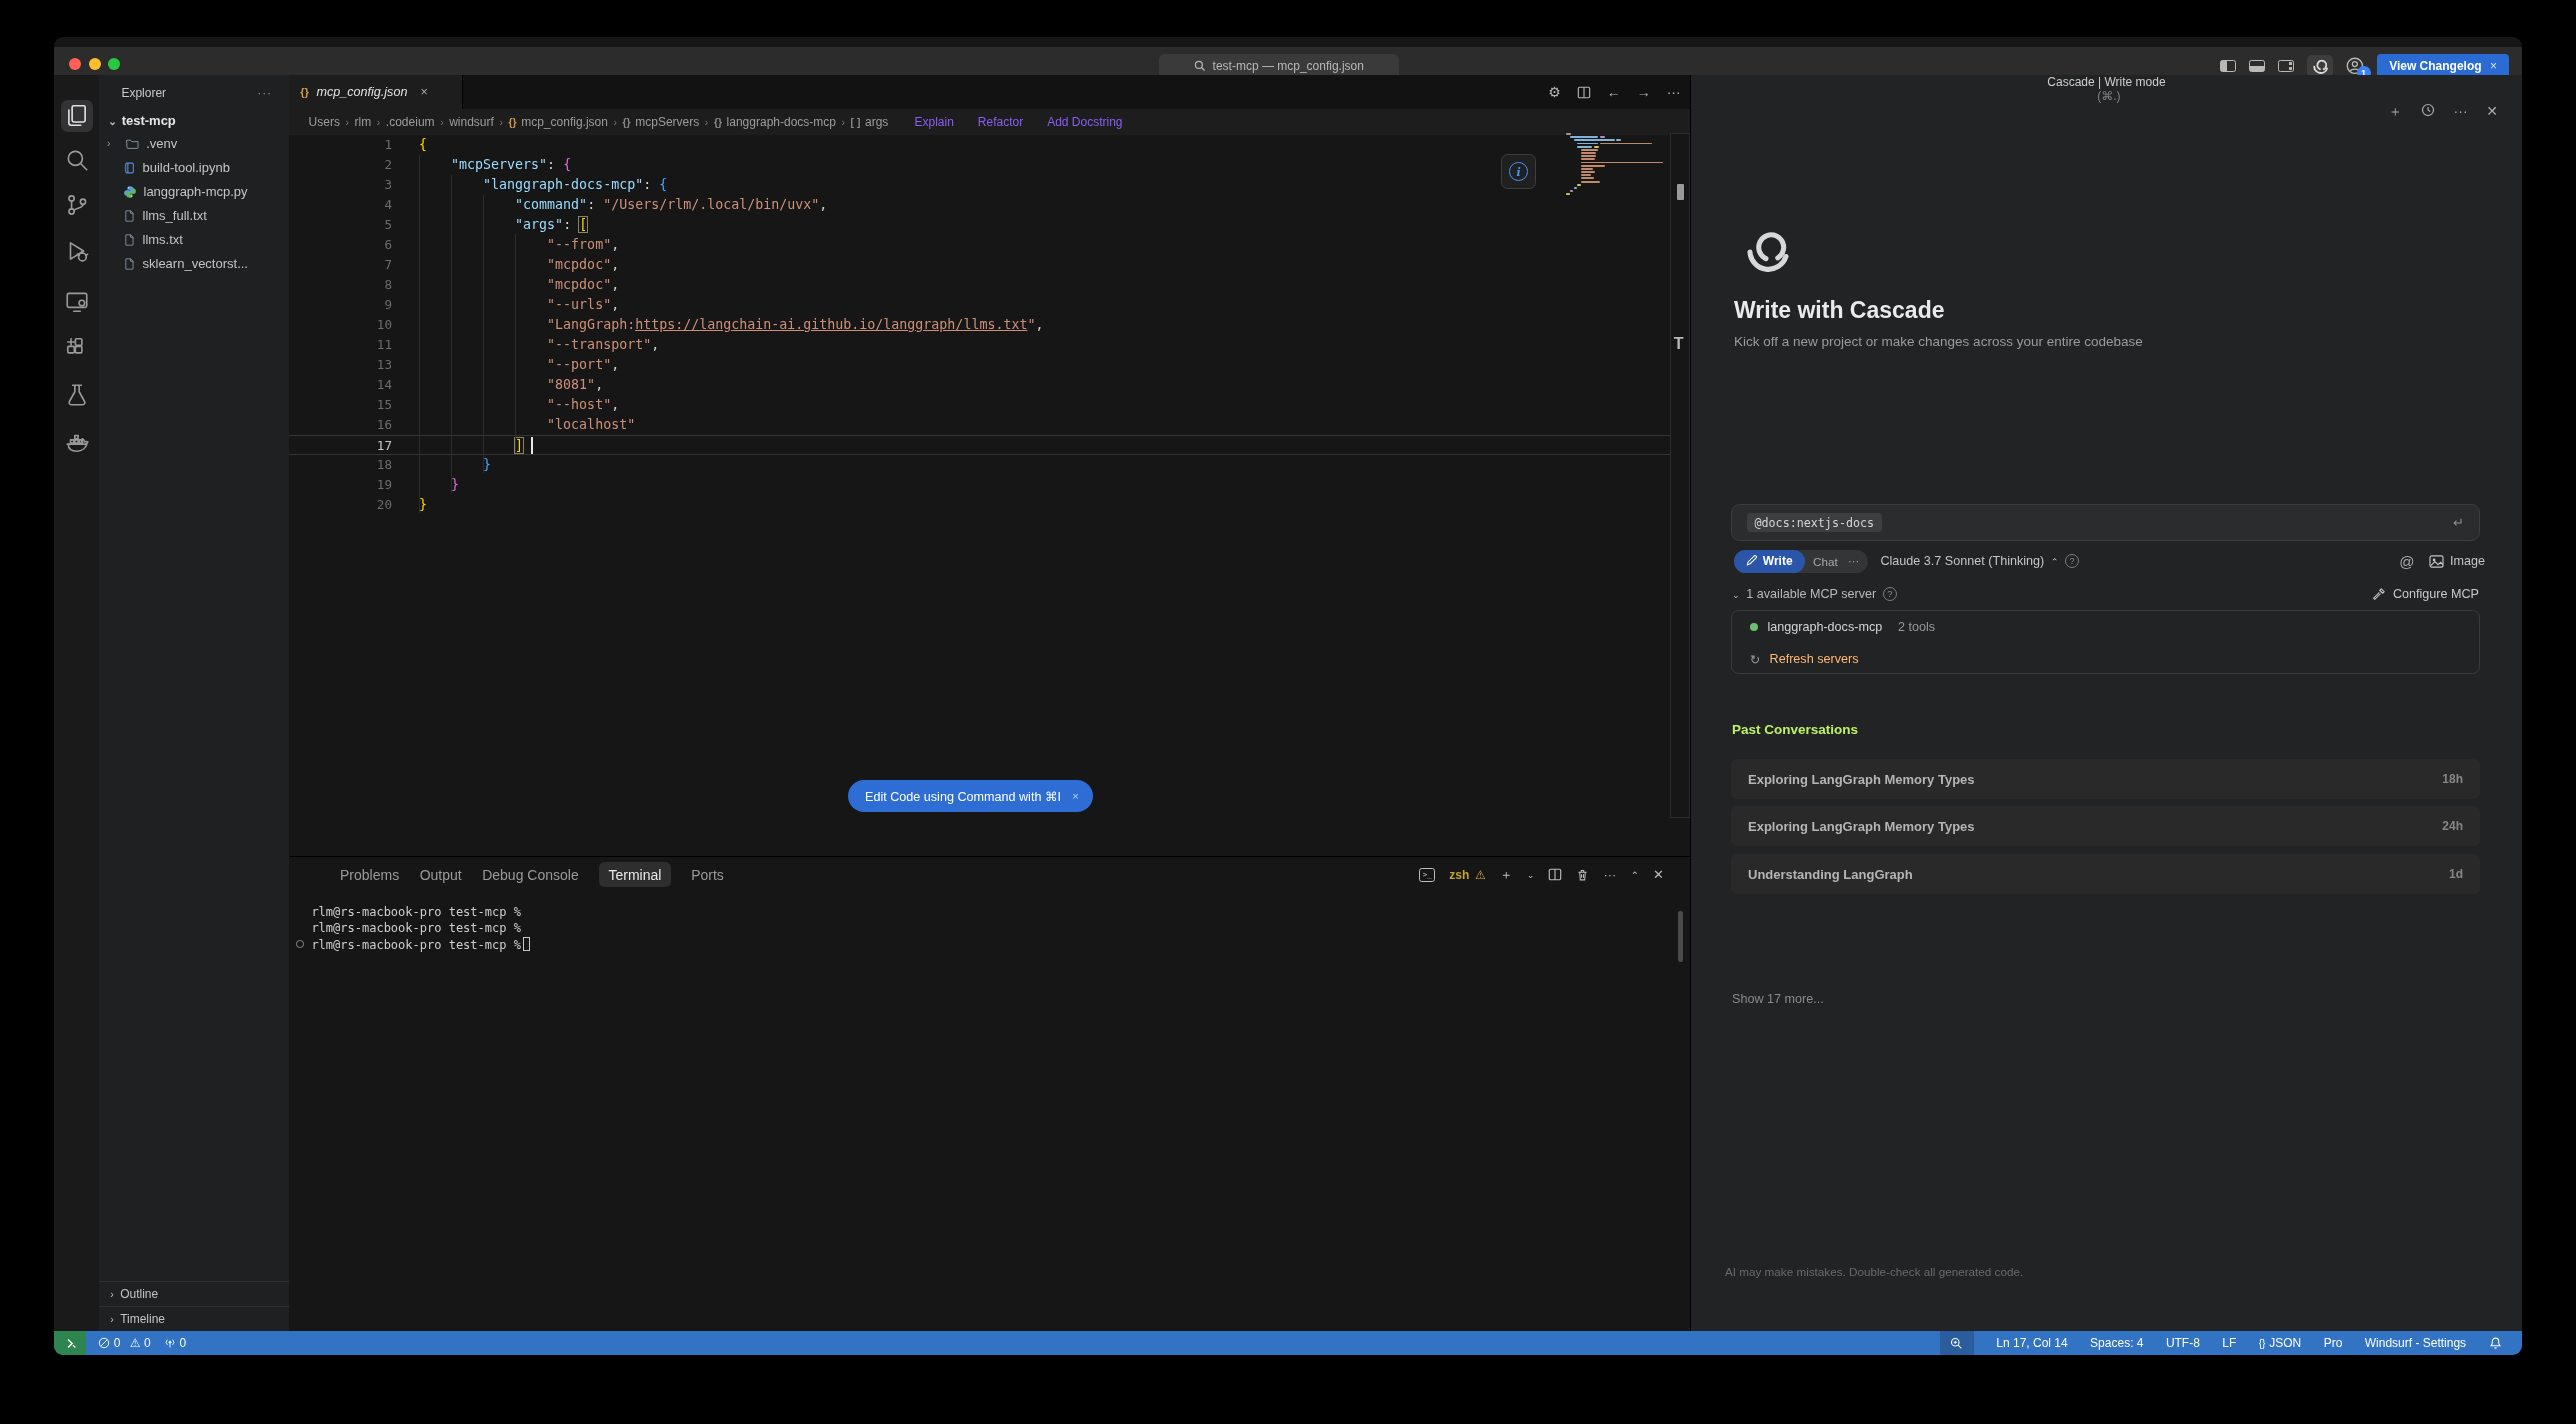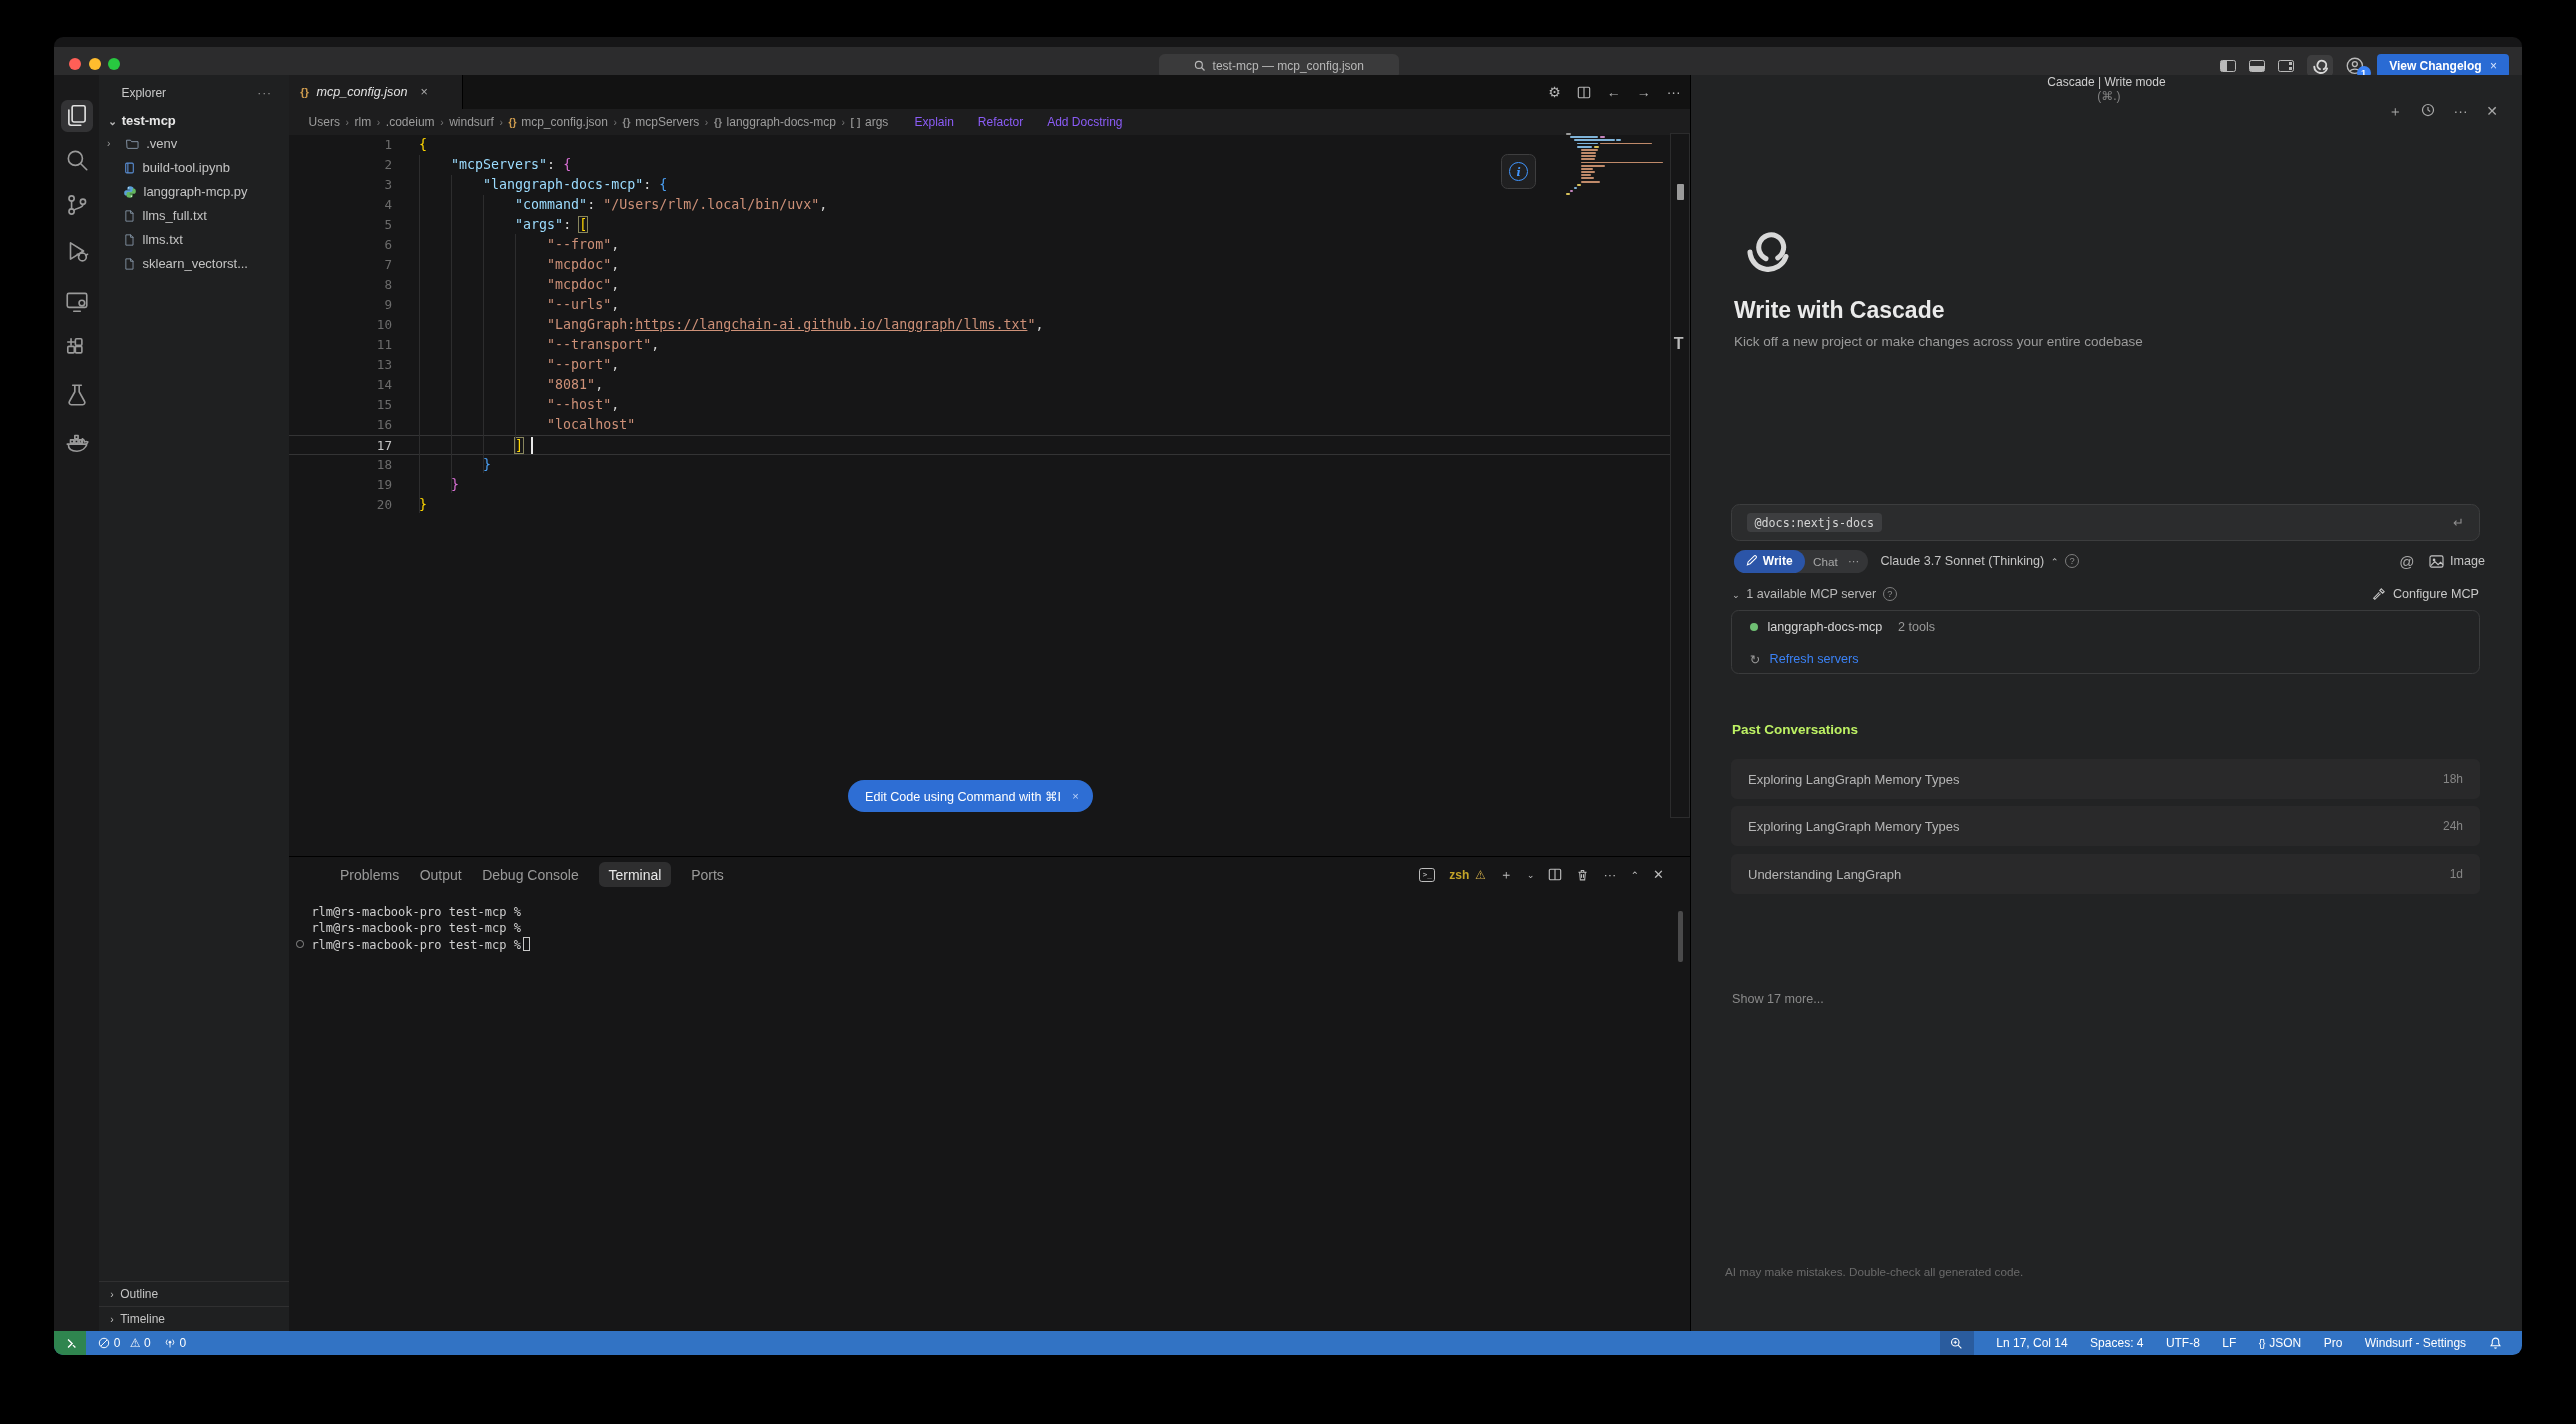--- a/index.html
+++ b/index.html
@@ -111,23 +111,23 @@
   #model-sel { display:flex; align-items:center; gap:6.5px; margin-left:12px; color:#c5c5c5; font-size:12.6px; }
   .qmark { width:14px; height:14px; border:0.9px solid #7e7e7e; border-radius:50%; color:#8d8d8d; font-size:9.3px; display:flex; align-items:center; justify-content:center; }
   #mode-right { margin-left:auto; display:flex; align-items:center; gap:15px; color:#c5c5c5; font-size:12.6px; }
   #mcp-row { position:absolute; left:41px; top:512px; right:43px; display:flex; align-items:center; gap:6.5px; color:#b9b9b9; font-size:12.6px; }
   #mcp-right { margin-left:auto; display:flex; align-items:center; gap:7.5px; color:#c9c9c9; }
   #mcp-card { position:absolute; left:40px; top:535px; width:749px; height:64px; border:0.9px solid #3a3b3c; border-radius:7.5px; }
   .mcp-line { display:flex; align-items:center; gap:9.3px; height:32px; padding-left:17.7px; font-size:12.6px; }
   #mcp-dot { width:8.4px; height:8.4px; border-radius:50%; background:#6fbf73; }
   #mcp-name { color:#d6d6d6; }
   #mcp-tools { color:#9a9a9a; margin-left:6.5px; }
-  #mcp-refresh { color:#3b82f6; }
+  #mcp-refresh { color:#fdba74; }
   #past-title { position:absolute; left:41px; top:647px; font-size:13.5px; font-weight:bold; color:#bef264; }
-  .conv-row { position:absolute; left:40px; width:749px; height:40px; background:#29292a; border-radius:5.6px; display:flex; align-items:center; padding:0 17px; font-size:13px; color:#b5b5b5; }
+  .conv-row { position:absolute; left:40px; width:749px; height:40px; background:#29292a; border-radius:5.6px; display:flex; align-items:center; padding:0 17px; font-size:13px; color:#b5b5b5;font-weight:bold; }
   .conv-row .time { margin-left:auto; color:#868686; font-size:12px; }
   #show-more { position:absolute; left:41px; top:917px; font-size:12.6px; color:#8a8a8a; }
   #cas-footer { position:absolute; left:34px; top:1190px; font-size:11.7px; color:#6a6a6a; }
 
   
   #statusbar { position:absolute; left:0; bottom:0; width:100%; height:24px; background:var(--status-blue); display:flex; align-items:center; color:#fff; font-size:12px; }
   #remote-seg { width:32px; height:24px; background:#2f854f; display:flex; align-items:center; justify-content:center; color:#fff; }
   #sb-left { display:flex; align-items:center; gap:13px; padding-left:12px; }
   .sb-item { display:flex; align-items:center; gap:3.7px; }
   #sb-right { margin-left:auto; display:flex; align-items:center; gap:22.4px; padding-right:20.5px; }

